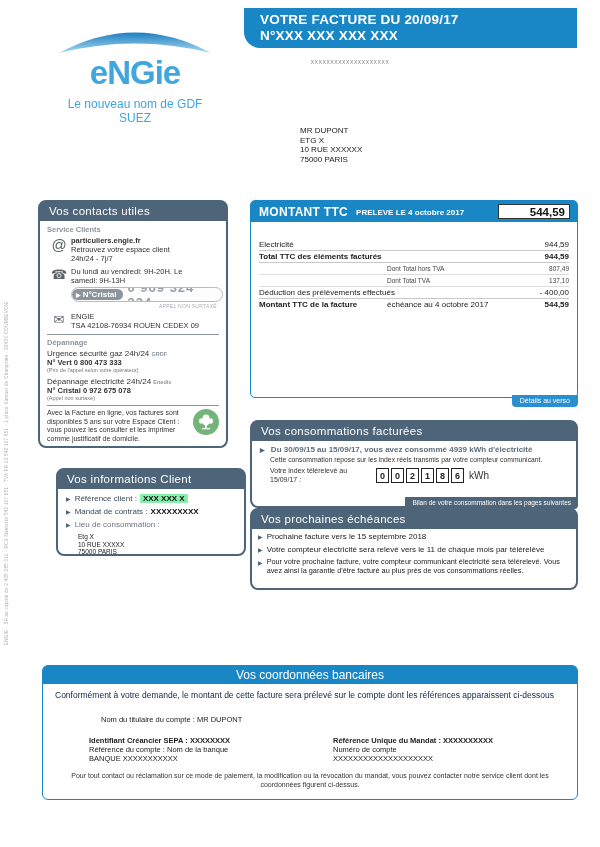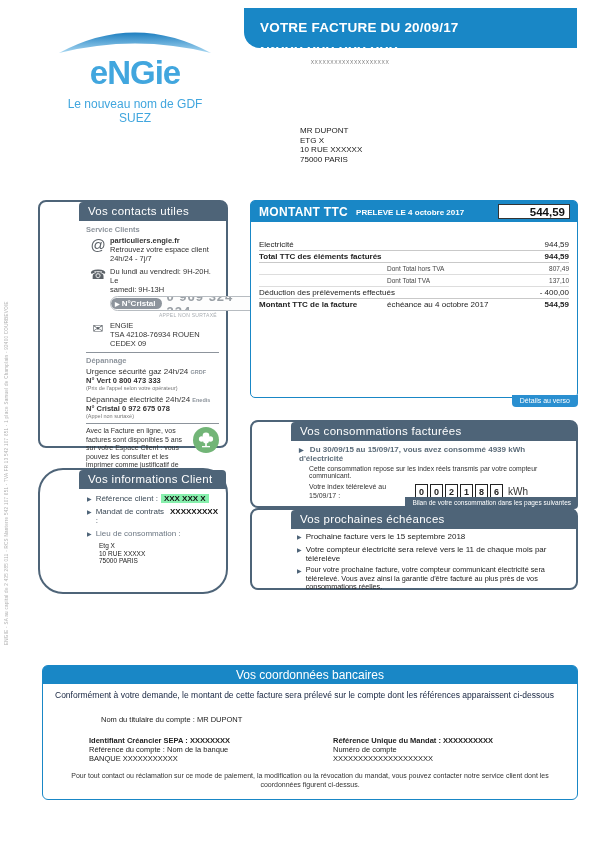--- a/index.html
+++ b/index.html
@@ -6,34 +6,34 @@
   .page{position:relative;width:600px;height:847px;background:#fff;overflow:hidden;
         font-family:"Liberation Sans",sans-serif;color:#222;}
 
   
   .side-text{position:absolute;left:4px;top:645px;transform-origin:0 0;transform:rotate(-90deg);
              font-size:4.5px;color:#b0b0b0;white-space:nowrap;letter-spacing:.3px;}
 
   
   .banner{position:absolute;left:244px;top:8px;width:333px;height:40px;background:#1987c6;
           color:#fff;border-radius:0 0 0 16px;padding:4px 0 0 16px;box-sizing:border-box;}
-  .banner div{font-weight:bold;font-size:13.5px;line-height:16px;letter-spacing:.2px;margin-top:8px;}
+  .banner div{font-weight:bold;font-size:13.5px;line-height:16px;letter-spacing:.2px;}
   .ocr-line{position:absolute;left:250px;top:59px;width:200px;text-align:center;
             font-size:5px;color:#7a7a7a;letter-spacing:.6px;}
 
   
   .logo{position:absolute;left:50px;top:28px;width:170px;text-align:center;}
   .logo-word{font-size:33px;font-weight:bold;color:#41a6de;letter-spacing:-1px;line-height:30px;}
   .logo-tag{font-size:12px;color:#41a6de;margin-top:9px;}
 
   .recipient{position:absolute;left:300px;top:126px;font-size:8px;line-height:9.5px;color:#1a1a1a;}
 
   
   .panel{position:absolute;background:#fff;box-sizing:border-box;}
-  .slate{border:2px solid #4e6478;border-radius:8px;padding-left:39px;}
+  .slate{border:2px solid #4e6478;border-radius:8px;}
   .slate-head{background:#4e6478;color:#fff;font-size:11.5px;padding:3px 0 4px 9px;
               border-radius:4px 4px 0 0;letter-spacing:.3px;}
 
   
   .contacts{left:38px;top:200px;width:190px;height:248px;}
   .c-body{padding:3px 7px 0 7px;font-size:7.5px;color:#333;}
   .grey-bold{color:#8d949c;font-weight:bold;font-size:7.5px;margin:1px 0 2px 0;}
   .c-row{display:flex;margin-bottom:4px;}
   .c-ico{width:24px;flex:0 0 24px;text-align:center;color:#5b6167;}
   .c-txt{flex:1;line-height:9px;}
@@ -45,21 +45,21 @@
   .cristal-play{font-size:6px;}
   .cristal-num{color:#9aa0a6;font-weight:bold;font-size:13px;letter-spacing:1px;padding-left:5px;}
   .cristal-note{font-size:5px;color:#a8adb2;text-align:right;margin:1px 2px 3px 0;letter-spacing:.3px;}
   .c-div{border-top:1px solid #8d949c;margin:3px 0 3px 0;}
   .tiny{font-size:5.5px;color:#777;line-height:7px;}
   .brand-small{font-size:5.5px;color:#8d949c;font-weight:bold;}
   .online{display:flex;gap:4px;align-items:flex-start;margin-top:2px;}
   .online-txt{flex:1;font-size:7px;line-height:8.5px;color:#333;}
 
   
-  .infos{left:38px;top:468px;width:190px;height:126px;border-radius:25px;}
+  .infos{left:56px;top:468px;width:190px;height:88px;}
   .i-body{padding:5px 8px;font-size:8px;}
   .i-row{display:flex;margin-bottom:4px;align-items:baseline;}
   .i-arrow{color:#4e6478;font-size:6px;margin-right:4px;}
   .i-lab{color:#3c4a57;}
   .i-val{font-weight:bold;margin-left:3px;color:#111;}
   .hl{background:#86efac;padding:0 3px;}
   .i-addr{font-size:6.5px;line-height:7.5px;margin:4px 0 0 12px;color:#222;}
 
   
   .montant{left:250px;top:200px;width:328px;height:198px;border:1.5px solid #1987c6;border-radius:5px;}

